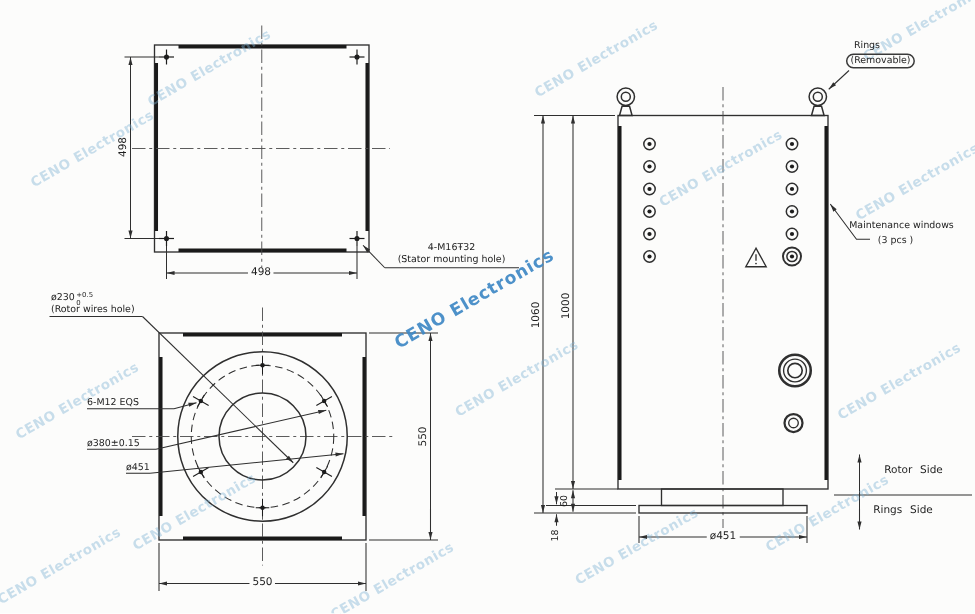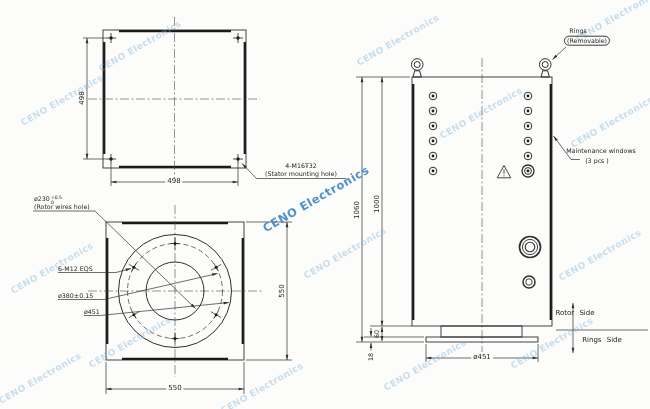--- a/index.html
+++ b/index.html
@@ -274,16 +274,16 @@
 
   <div class="lbl rot" style="left:358px;top:210px">1060</div>
   <div class="lbl rot" style="left:377.5px;top:204px">1000</div>
   <div class="lbl rot sm" style="left:376.5px;top:334px">60</div>
   <div class="lbl rot sm" style="left:371px;top:357px">18</div>
   <div class="lbl bg" style="left:482px;top:358px">ø451</div>
   <div class="lbl sm" style="left:578px;top:31px">Rings</div>
   <div class="lbl sm" style="left:587px;top:41px"><span class="box">(Removable)</span></div>
   <div class="lbl sm" style="left:601px;top:151px">Maintenance windows</div>
   <div class="lbl sm" style="left:597px;top:160.5px">(3 pcs )</div>
-  <div class="lbl ws" style="left:575px;top:314px">Rotor Side</div>
+  <div class="lbl ws" style="left:609px;top:314px">Rotor Side</div>
   <div class="lbl ws" style="left:602px;top:341px">Rings Side</div>
 
 </div>
 
 </body></html>

